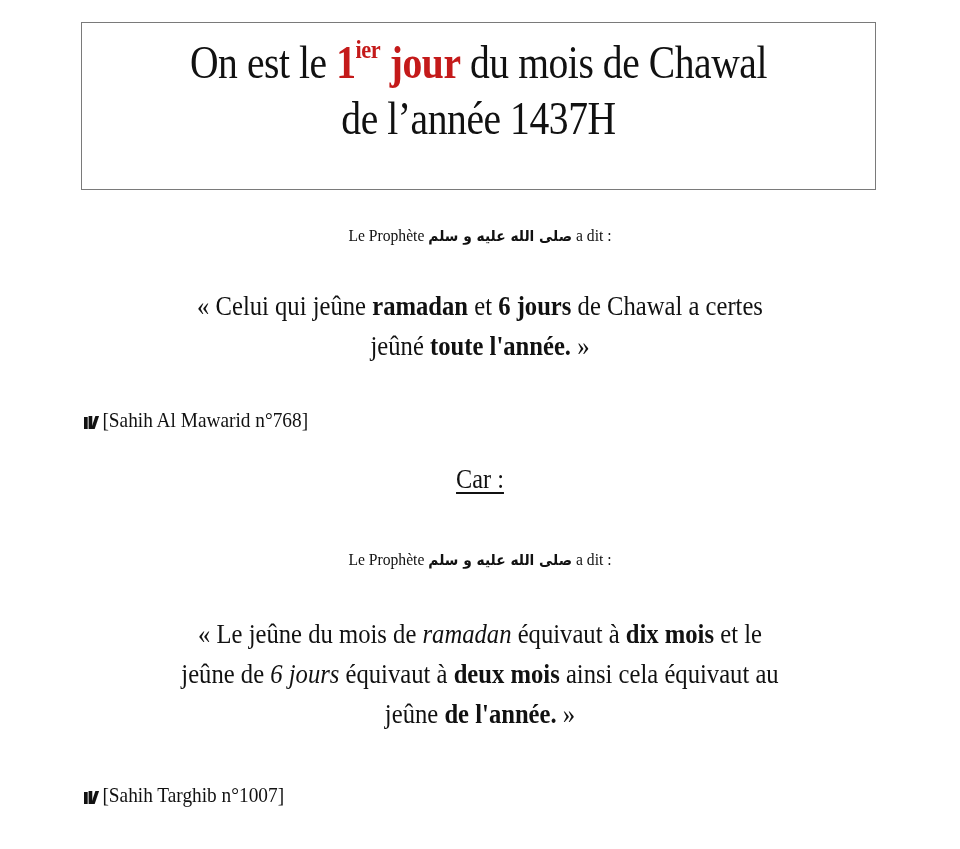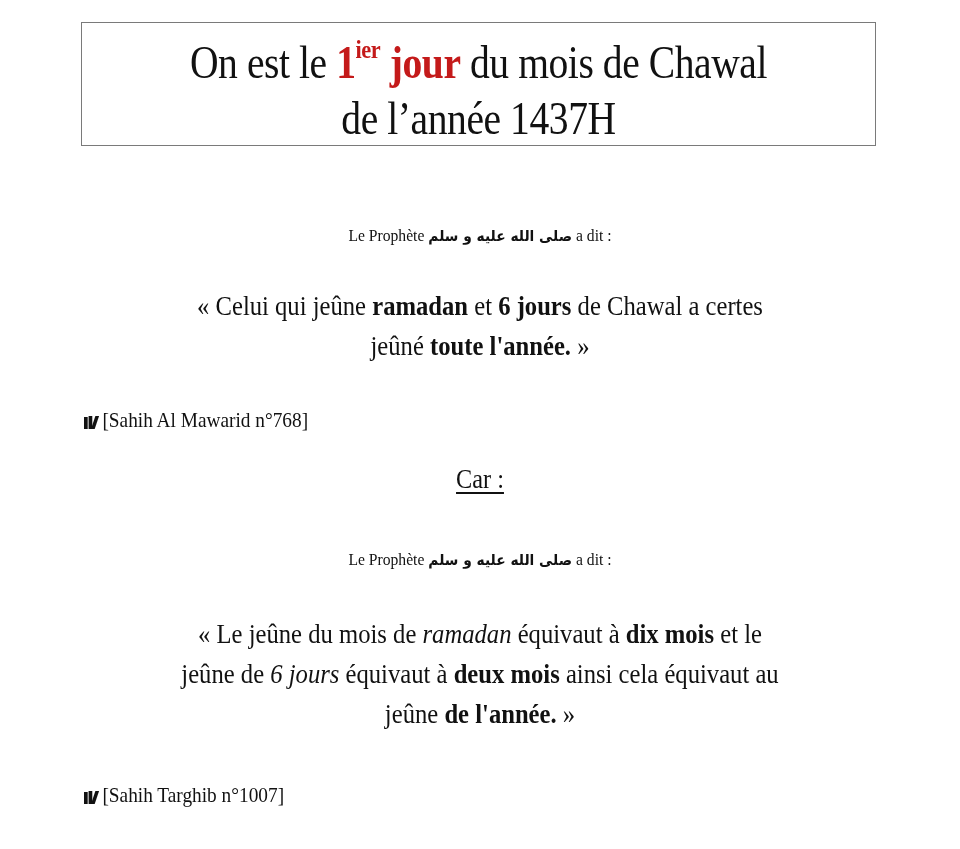--- a/index.html
+++ b/index.html
@@ -1,21 +1,21 @@
 <!DOCTYPE html>
 <html><head>
   <meta charset="utf-8">
   <style>
     html, body { margin: 0; padding: 0; background: #ffffff; }
     body {
       width: 960px; height: 849px; position: relative; overflow: hidden;
       font-family: "Liberation Serif", "DejaVu Serif", serif; color: #111;
     }
     .title-box {
-      position: absolute; left: 81px; top: 22px; width: 795px; height: 124px;
+      position: absolute; left: 81px; top: 22px; width: 795px; height: 168px;
       border: 1.5px solid #7a7a7a; box-sizing: border-box;
       text-align: center;
     }
     .title-line {
       font-size: 46px; line-height: 56px; letter-spacing: -0.5px;
       transform: scaleX(0.86); transform-origin: center;
       white-space: nowrap;
     }
     .title-line.l1 { margin-top: 12px; }
     .red { color: #c41a1a; font-weight: bold; }

